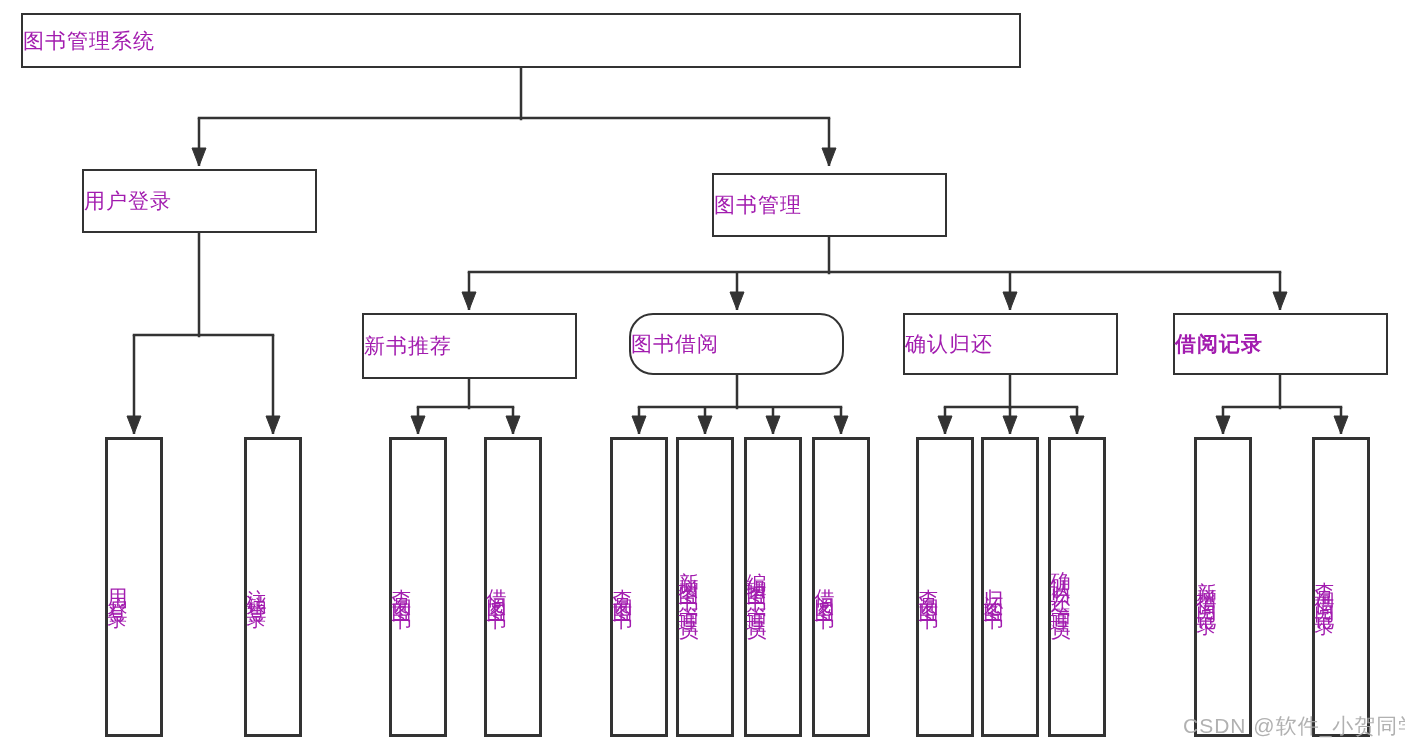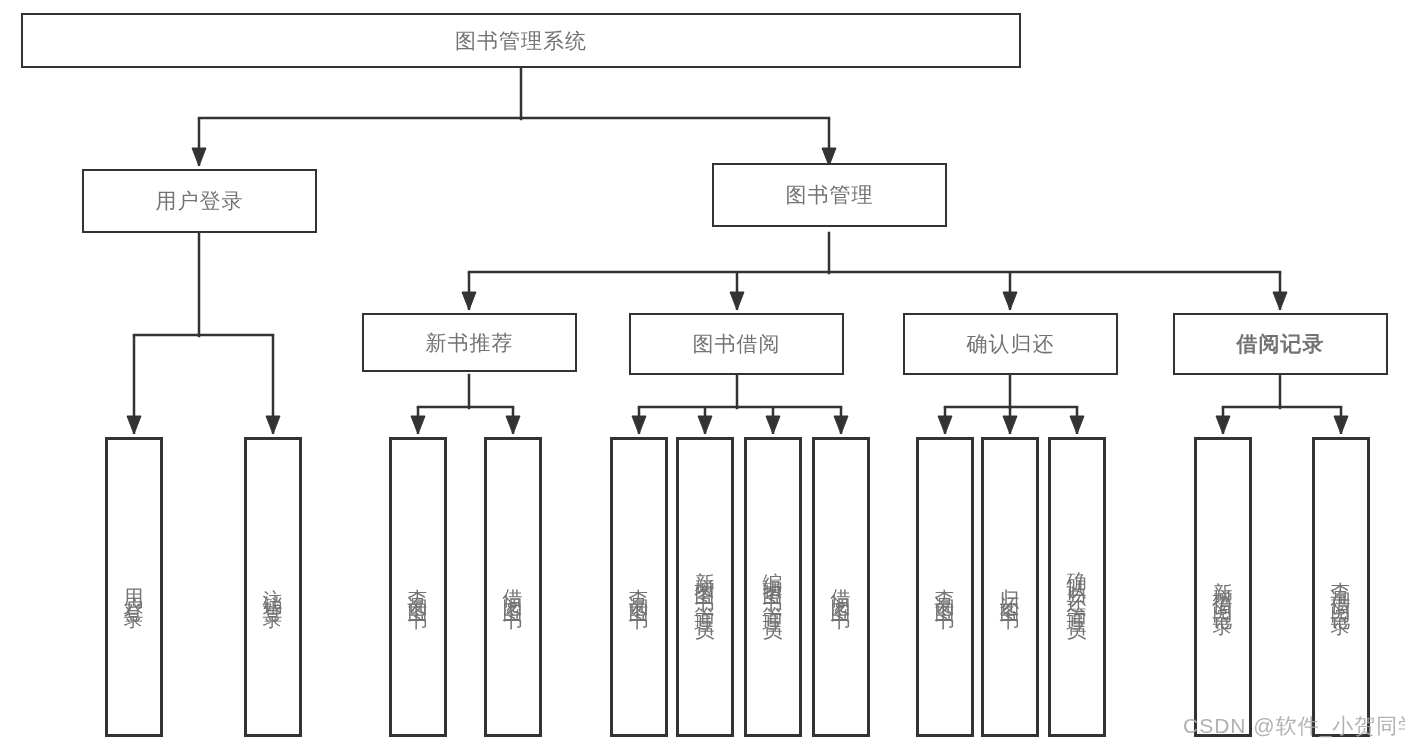--- a/index.html
+++ b/index.html
@@ -11,23 +11,22 @@
     color:#333333;
     overflow:hidden;
   }
   .node{
     position:absolute;
     box-sizing:border-box;
     border:2px solid #333333;
     background:#ffffff;
     display:flex;
     align-items:center;
-    justify-content:center;
     font-size:21px;
-    color:#737373;
+    color:#a21caf;
     letter-spacing:1px;
     z-index:2;
   }
   .leaf{
     border-width:3px;
     font-size:20px;
   }
   .leaf .vtext{
     writing-mode:vertical-rl;
     text-orientation:mixed;
@@ -91,28 +90,28 @@
     </g>
   </svg>
 
   <div class="node" style="left:21px;top:13px;width:1000px;height:55px;">
     <span>图书管理系统</span>
   </div>
 
   <div class="node" style="left:82px;top:169px;width:235px;height:64px;">
     <span>用户登录</span>
   </div>
-  <div class="node" style="left:712px;top:163px;width:235px;height:64px;">
+  <div class="node" style="left:712px;top:173px;width:235px;height:64px;">
     <span>图书管理</span>
   </div>
 
-  <div class="node" style="left:362px;top:313px;width:215px;height:59px;">
+  <div class="node" style="left:362px;top:313px;width:215px;height:66px;">
     <span>新书推荐</span>
   </div>
-  <div class="node" style="left:629px;top:313px;width:215px;height:62px;">
+  <div class="node" style="left:629px;top:313px;width:215px;height:62px;border-radius:24px;">
     <span>图书借阅</span>
   </div>
   <div class="node" style="left:903px;top:313px;width:215px;height:62px;">
     <span>确认归还</span>
   </div>
   <div class="node" style="left:1173px;top:313px;width:215px;height:62px;font-weight:bold;">
     <span>借阅记录</span>
   </div>
 
   <div class="node leaf" style="left:105px;top:437px;width:58px;height:300px;">

